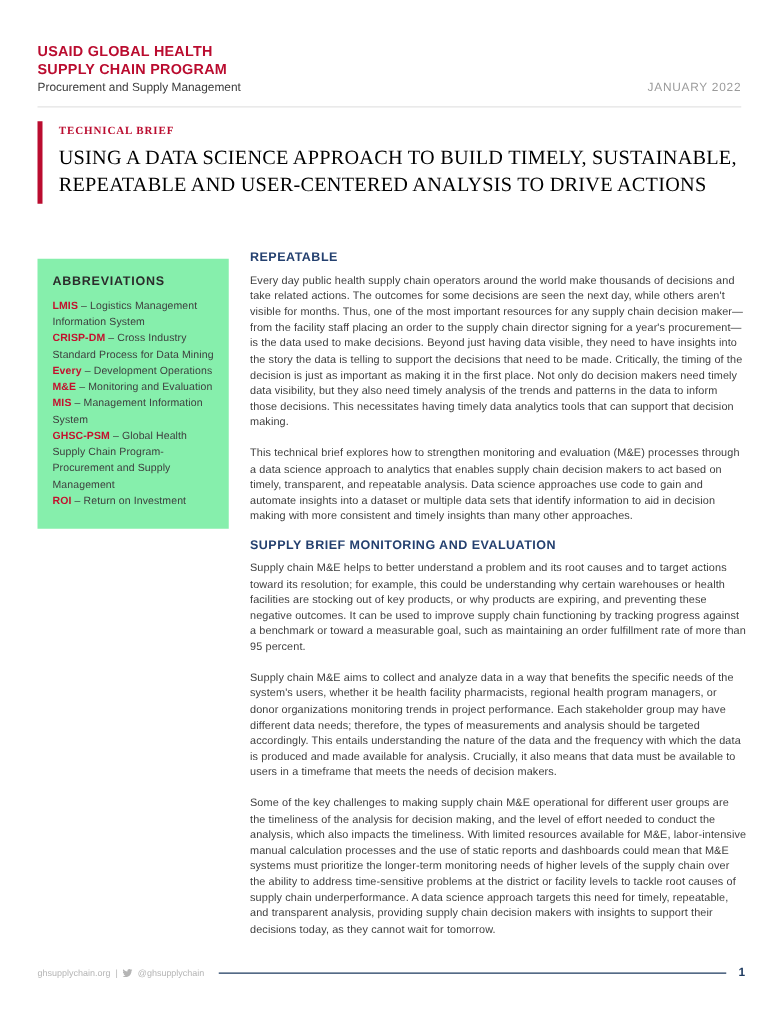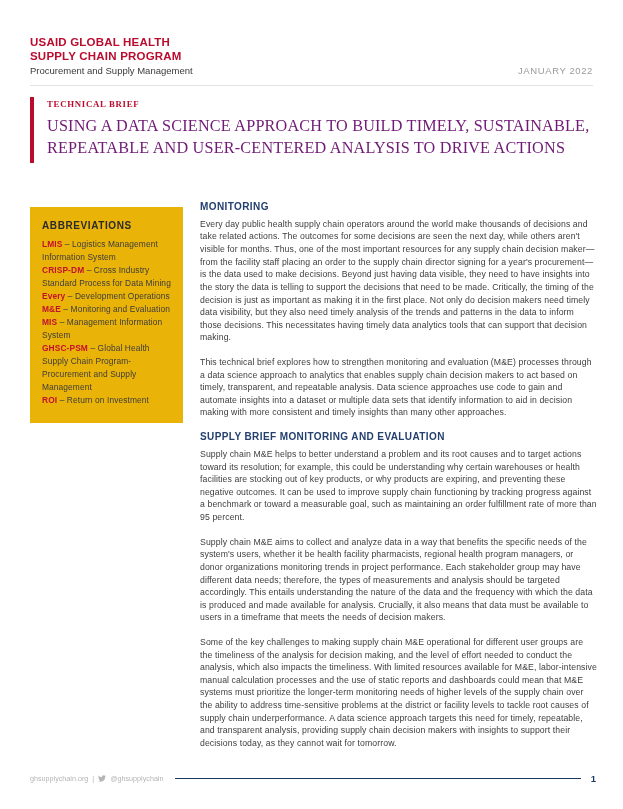--- a/index.html
+++ b/index.html
@@ -53,39 +53,39 @@
     font-family: Liberation Serif, serif;
   }
   .kicker {
     color: #BA0C2F;
     font-size: 8.8px;
     font-weight: bold;
     letter-spacing: 0.7px;
   }
   .doc-title {
     margin-top: 7px;
-    color: #701a75;
+    color: #000000;
     font-size: 16.2px;
     font-weight: normal;
     line-height: 1.32;
     letter-spacing: 0.2px;
     max-width: 555px;
   }
 
   
   .content {
     display: flex;
     align-items: flex-start;
     margin: 38px 26px 0 30px;
   }
   .sidebar {
     width: 153px;
     flex: 0 0 153px;
     margin-top: 6px;
-    background: #eab308;
+    background: #86efac;
     padding: 13px 11px 16px 12px;
   }
   .sidebar-heading {
     color: #2b2b2b;
     font-size: 10px;
     font-weight: bold;
     letter-spacing: 0.6px;
     margin-bottom: 7px;
   }
   .abbr-item {
@@ -181,21 +181,21 @@
       <p class="abbr-item"><span class="abbr">Every</span> <span>–</span> <span>Development Operations</span></p>
       <p class="abbr-item"><span class="abbr">M&amp;E</span> <span>–</span> <span>Monitoring and Evaluation</span></p>
       <p class="abbr-item"><span class="abbr">MIS</span> <span>–</span> <span>Management Information System</span></p>
       <p class="abbr-item"><span class="abbr">GHSC-PSM</span> <span>–</span> <span>Global Health Supply Chain Program-Procurement and Supply Management</span></p>
       <p class="abbr-item"><span class="abbr">ROI</span> <span>–</span> <span>Return on Investment</span></p>
     </aside>
 
     <div class="main">
 
       <div class="section">
-        <h2 class="section-heading">MONITORING</h2>
+        <h2 class="section-heading">REPEATABLE</h2>
         <p>Every day public health supply chain operators around the world make thousands of decisions and take related actions. The outcomes for some decisions are seen the next day, while others aren't visible for months. Thus, one of the most important resources for any supply chain decision maker—from the facility staff placing an order to the supply chain director signing for a year's procurement—is the data used to make decisions. Beyond just having data visible, they need to have insights into the story the data is telling to support the decisions that need to be made. Critically, the timing of the decision is just as important as making it in the first place. Not only do decision makers need timely data visibility, but they also need timely analysis of the trends and patterns in the data to inform those decisions. This necessitates having timely data analytics tools that can support that decision making.</p>
         <p>This technical brief explores how to strengthen monitoring and evaluation (M&amp;E) processes through a data science approach to analytics that enables supply chain decision makers to act based on timely, transparent, and repeatable analysis. Data science approaches use code to gain and automate insights into a dataset or multiple data sets that identify information to aid in decision making with more consistent and timely insights than many other approaches.</p>
       </div>
 
       <div class="section">
         <h2 class="section-heading">SUPPLY BRIEF MONITORING AND EVALUATION</h2>
         <p>Supply chain M&amp;E helps to better understand a problem and its root causes and to target actions toward its resolution; for example, this could be understanding why certain warehouses or health facilities are stocking out of key products, or why products are expiring, and preventing these negative outcomes. It can be used to improve supply chain functioning by tracking progress against a benchmark or toward a measurable goal, such as maintaining an order fulfillment rate of more than 95 percent.</p>
         <p>Supply chain M&amp;E aims to collect and analyze data in a way that benefits the specific needs of the system's users, whether it be health facility pharmacists, regional health program managers, or donor organizations monitoring trends in project performance. Each stakeholder group may have different data needs; therefore, the types of measurements and analysis should be targeted accordingly. This entails understanding the nature of the data and the frequency with which the data is produced and made available for analysis. Crucially, it also means that data must be available to users in a timeframe that meets the needs of decision makers.</p>
         <p>Some of the key challenges to making supply chain M&amp;E operational for different user groups are the timeliness of the analysis for decision making, and the level of effort needed to conduct the analysis, which also impacts the timeliness. With limited resources available for M&amp;E, labor-intensive manual calculation processes and the use of static reports and dashboards could mean that M&amp;E systems must prioritize the longer-term monitoring needs of higher levels of the supply chain over the ability to address time-sensitive problems at the district or facility levels to tackle root causes of supply chain underperformance. A data science approach targets this need for timely, repeatable, and transparent analysis, providing supply chain decision makers with insights to support their decisions today, as they cannot wait for tomorrow.</p>
       </div>

